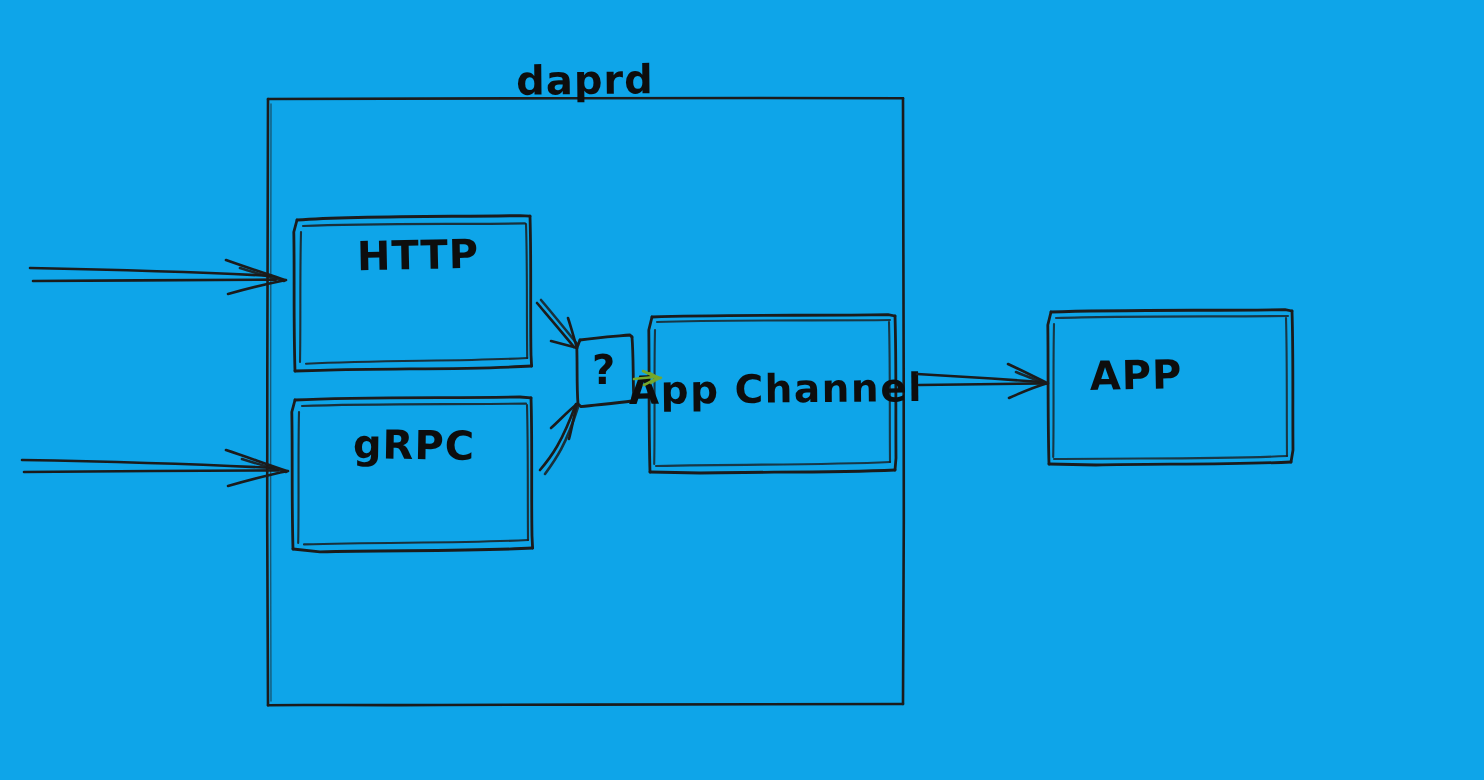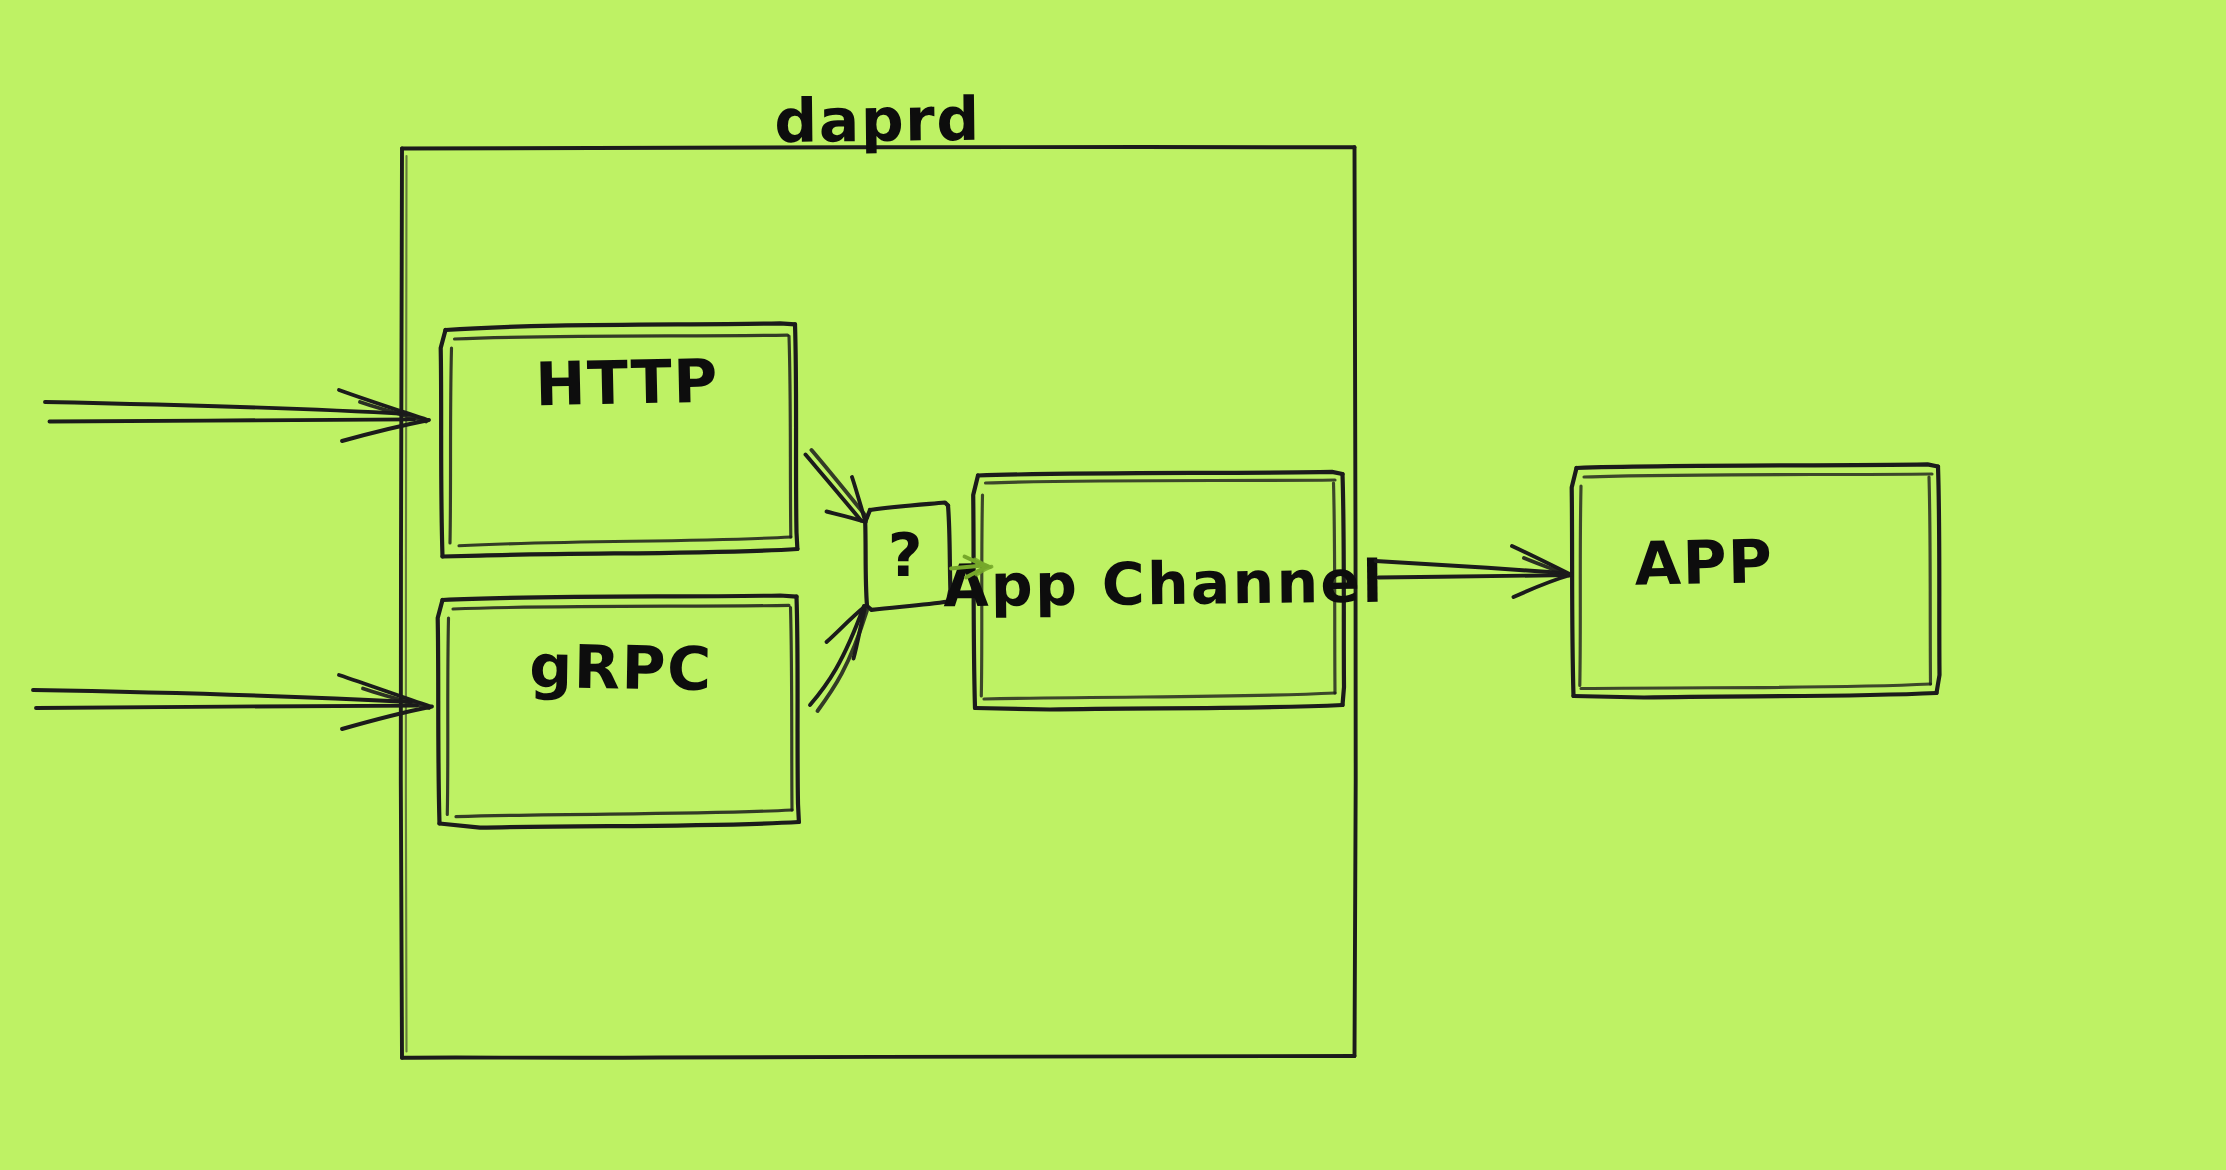--- a/index.html
+++ b/index.html
@@ -8,21 +8,21 @@
     padding: 0;
     background: #ffffff;
   }
   body {
     font-family: "DejaVu Sans", sans-serif;
   }
   #canvas-wrap {
     position: relative;
     width: 1484px;
     height: 780px;
-    background: #bef264;
+    background: #0ea5e9;
     overflow: hidden;
   }
   svg#diagram {
     position: absolute;
     left: 0;
     top: 0;
     width: 1484px;
     height: 780px;
     display: block;
   }

